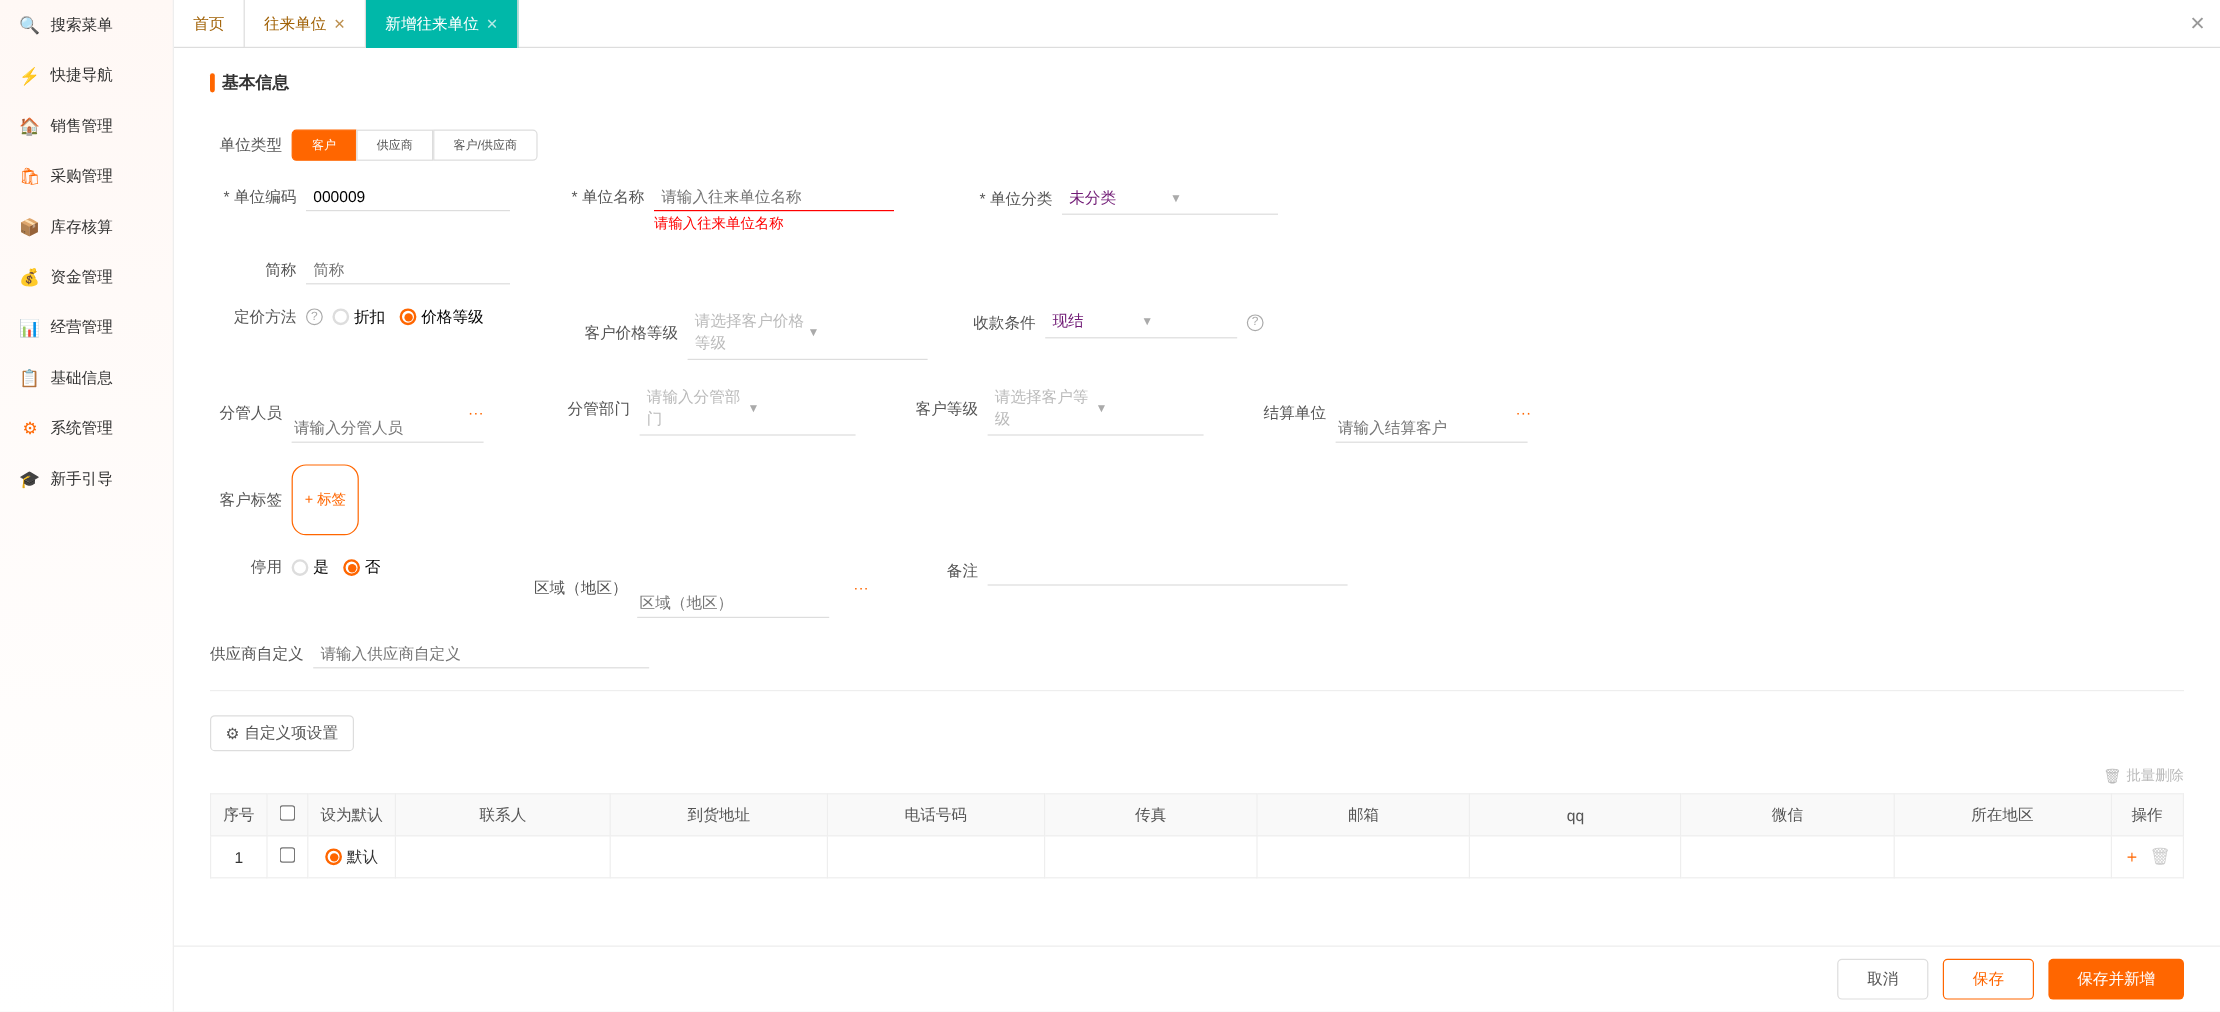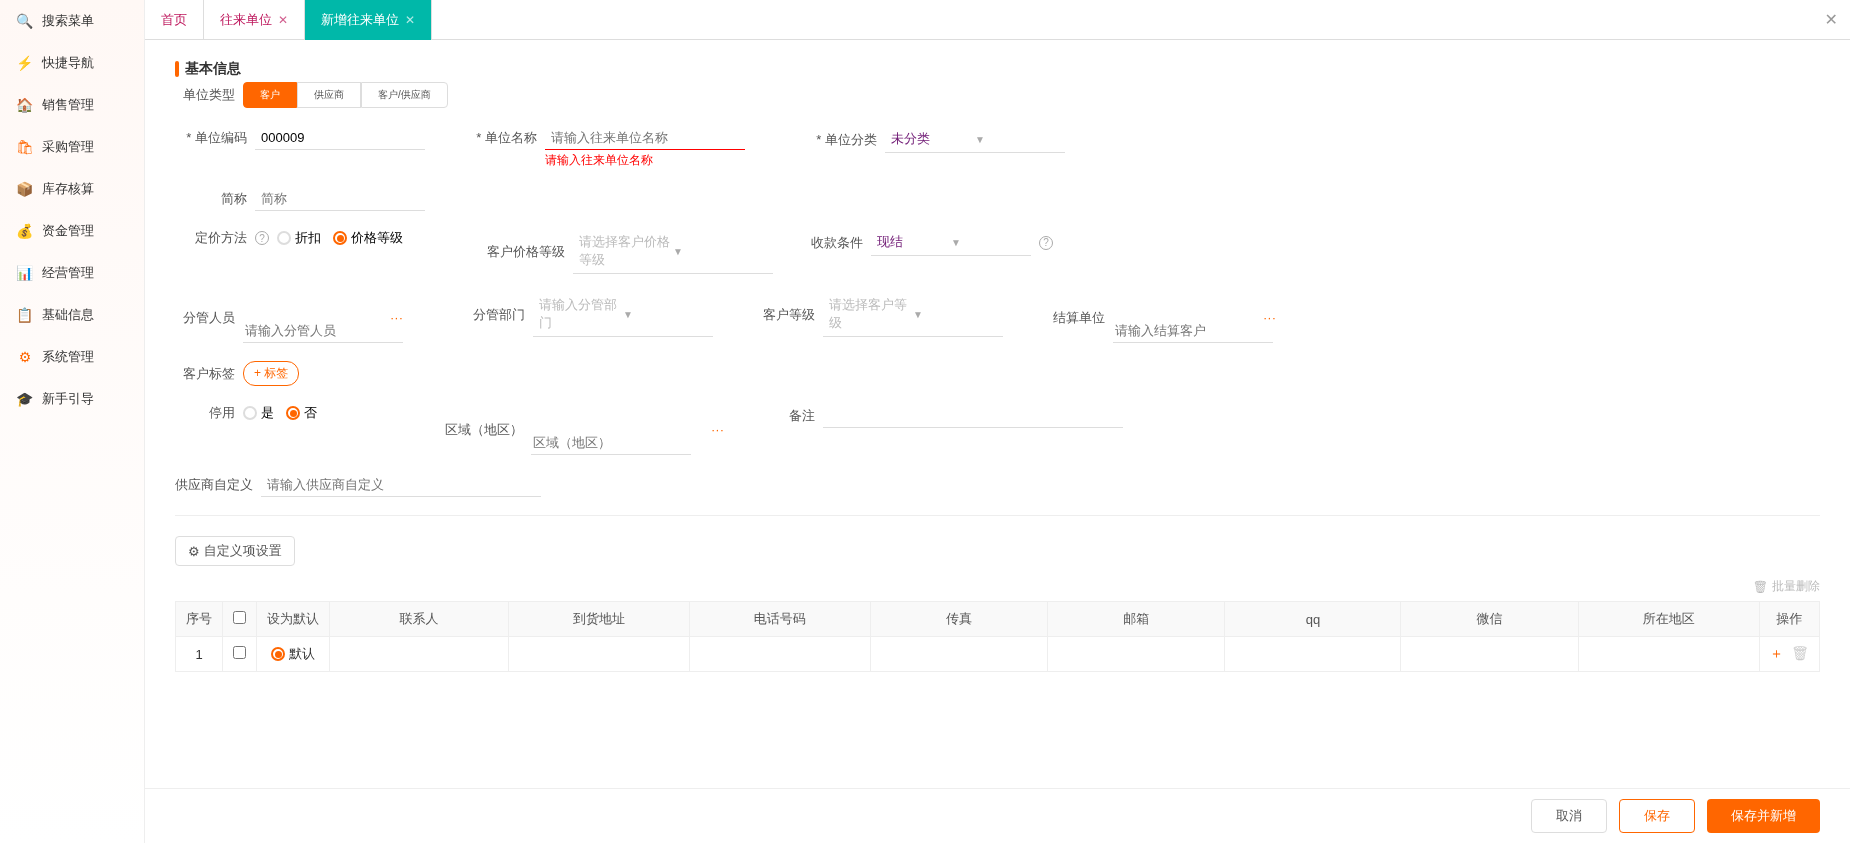--- a/index.html
+++ b/index.html
@@ -39,21 +39,21 @@
       position: relative;
     }
     .tab {
       height: 40px;
       padding: 0 16px;
       display: flex;
       align-items: center;
       gap: 6px;
       cursor: pointer;
       font-size: 13px;
-      color: #be185d;
+      color: #a16207;
       border-right: 1px solid #ddd;
     }
     .tab.active {
       background: #00b8a9;
       color: #fff;
     }
     .tab .close-btn { font-size: 12px; cursor: pointer; opacity: 0.7; }
     .tab.home { font-weight: normal; }
     .tab-close-all {
       margin-left: auto;
@@ -72,21 +72,21 @@
     }
 
     
     .section-title {
       display: flex;
       align-items: center;
       gap: 6px;
       font-size: 14px;
       font-weight: bold;
       color: #333;
-      margin-bottom: 4px;
+      margin-bottom: 30px;
     }
     .section-title .bar { width: 4px; height: 16px; background: #f60; border-radius: 2px; }
 
     
     .form-row {
       display: flex;
       align-items: flex-start;
       margin-bottom: 18px;
       flex-wrap: wrap;
     }
@@ -157,21 +157,21 @@
     }
     .radio-circle.checked { border-color: #f60; }
     .radio-circle.checked::after {
       content: ''; width: 7px; height: 7px; border-radius: 50%; background: #f60;
     }
 
     
     .tag-btn {
       border: 1px solid #f60;
       color: #f60;
-      padding: 3px 10px;
+      padding: 20px 10px;
       border-radius: 12px;
       cursor: pointer;
       font-size: 12px;
       background: #fff;
     }
 
     
     .help-icon { border: 1px solid #aaa; border-radius: 50%; width: 14px; height: 14px; display: inline-flex; align-items: center; justify-content: center; font-size: 10px; color: #aaa; cursor: pointer; }
 
     

